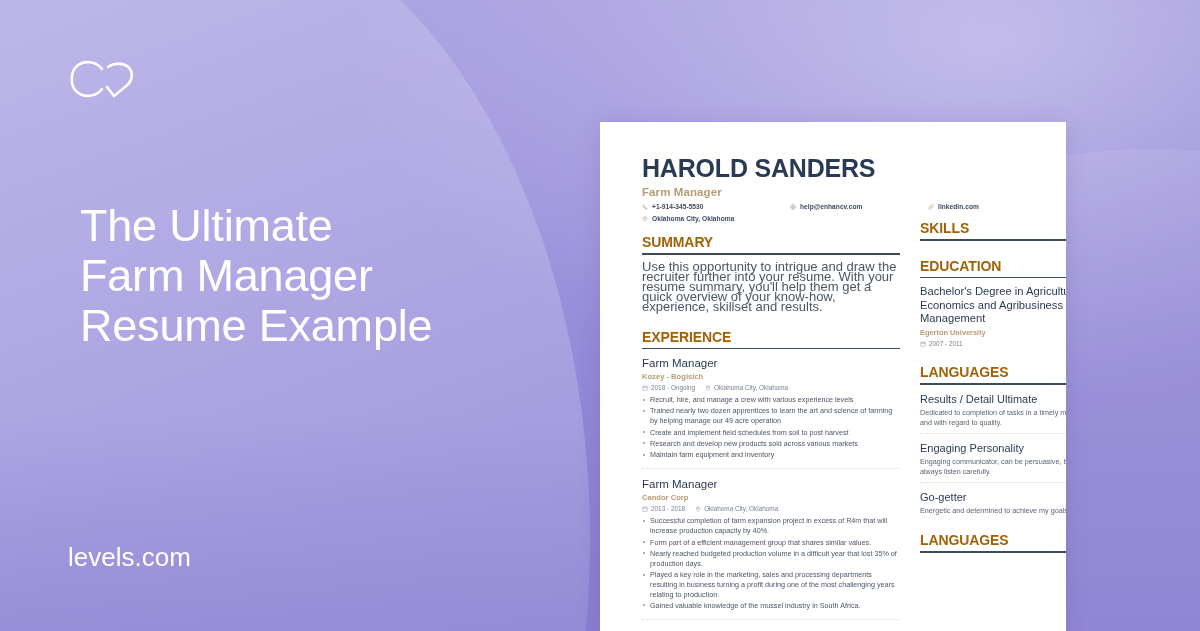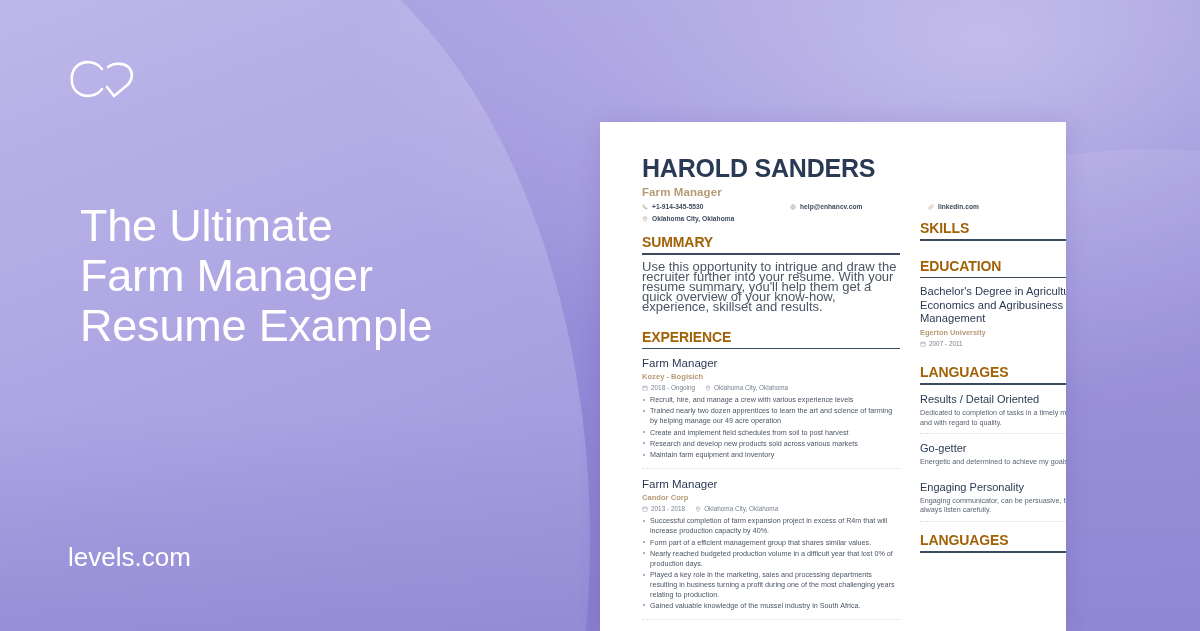--- a/index.html
+++ b/index.html
@@ -301,21 +301,21 @@
               <svg width="6" height="6" viewBox="0 0 12 12" fill="none" stroke="#9aa3b0" stroke-width="1.2">
                 <path d="M6 11S2.4 7.6 2.4 5a3.6 3.6 0 0 1 7.2 0C9.6 7.6 6 11 6 11z"></path>
                   <circle cx="6" cy="5" r="1.2"></circle>
               </svg>
               <span>Oklahoma City, Oklahoma</span>
             </span>
           </div>
           <ul class="bullets">
             <li>Successful completion of farm expansion project in excess of R4m that will increase production capacity by 40%.</li>
             <li>Form part of a efficient management group that shares similar values.</li>
-            <li>Nearly reached budgeted production volume in a difficult year that lost 0% of production days.</li>
+            <li>Nearly reached budgeted production volume in a difficult year that lost 35% of production days.</li>
             <li>Played a key role in the marketing, sales and processing departments resulting in business turning a profit during one of the most challenging years relating to production.</li>
             <li>Gained valuable knowledge of the mussel industry in South Africa.</li>
           </ul>
         </div>
 
         <div class="entry">
           <div class="entry-role">Farm manager</div>
           <div class="entry-company">Quads</div>
 
         </div>
@@ -344,31 +344,31 @@
             <span>2007 - 2011</span>
           </span>
         </div>
       </div>
 
       <div class="sec">
         <div class="sec-h">LANGUAGES</div>
         <div class="sec-rule"></div>
 
         <div class="str">
-          <div class="str-title">Results / Detail Oriented</div>
+          <div class="str-title">Results / Detail Ultimate</div>
           <div class="str-desc">Dedicated to completion of tasks in a timely manner and with regard to quality.</div>
+        </div>
+        <div class="str">
+          <div class="str-title">Engaging Personality</div>
+          <div class="str-desc">Engaging communicator, can be persuasive, but always listen carefully.</div>
         </div>
         <div class="str" style="border-bottom:none;">
           <div class="str-title">Go-getter</div>
           <div class="str-desc">Energetic and determined to achieve my goals!</div>
         </div>
-        <div class="str">
-          <div class="str-title">Engaging Personality</div>
-          <div class="str-desc">Engaging communicator, can be persuasive, but always listen carefully.</div>
-        </div>
       </div>
 
       <div class="sec" style="margin-top:10px;">
         <div class="sec-h">LANGUAGES</div>
         <div class="sec-rule"></div>
       </div>
 
     </div>
   </div>
 </div>

